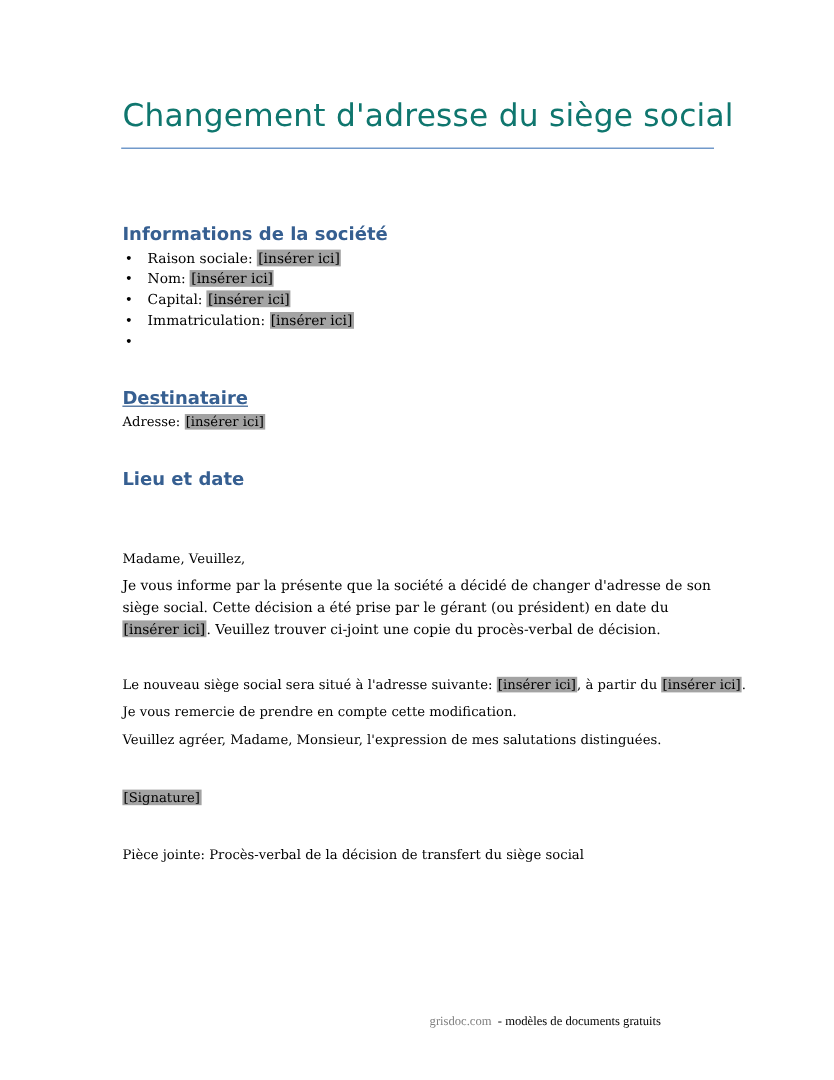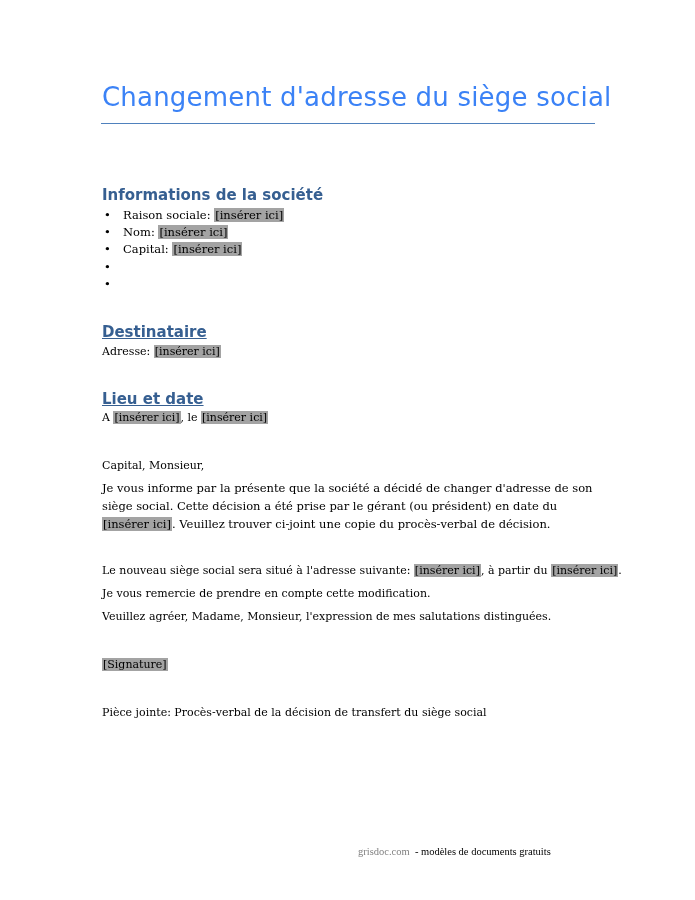--- a/index.html
+++ b/index.html
@@ -1,18 +1,18 @@
 <!DOCTYPE html>
 <html><head>
   <meta charset="utf-8">
   <style>
     html, body { margin: 0; padding: 0; background: #ffffff; }
     body { width: 695px; height: 900px; position: relative; overflow: hidden; font-family: "DejaVu Serif", "Liberation Serif", serif; color: #000; }
     .page { position: absolute; left: 0; top: 0; width: 695px; height: 900px; }
-    .title { position: absolute; left: 102px; top: 82px; font-family: "DejaVu Sans", "Liberation Sans", sans-serif; font-size: 26px; color: #3b82f6; letter-spacing: 0.2px; white-space: nowrap; }
+    .title { position: absolute; left: 102px; top: 82px; font-family: "DejaVu Sans", "Liberation Sans", sans-serif; font-size: 26px; color: #0f766e; letter-spacing: 0.2px; white-space: nowrap; }
     .title-rule { position: absolute; left: 101px; top: 123px; width: 494px; height: 1px; background: #4f81bd; }
     .h2 { position: absolute; left: 102px; font-family: "DejaVu Sans", "Liberation Sans", sans-serif; font-weight: bold; font-size: 15px; color: #365f91; white-space: nowrap; }
     .line { position: absolute; left: 102px; font-size: 11px; white-space: nowrap; line-height: 17px; }
     .bul { position: absolute; left: 104px; font-size: 11.5px; line-height: 17px; }
     .bul-text { position: absolute; left: 123px; font-size: 11.5px; white-space: nowrap; line-height: 17px; }
     .hl { background: #a3a3a3; padding: 0 1px; }
     .para { position: absolute; left: 102px; width: 495px; font-size: 11.5px; line-height: 18px; text-align: left; }
     .footer { position: absolute; left: 358px; top: 846px; font-family: Liberation Serif, serif; font-size: 10.5px; white-space: nowrap; }
     .footer .site { color: #808080; }
     .footer .rest { color: #000; }
@@ -30,30 +30,30 @@
   <div class="bul" style="top:207px;">•</div>
   <div class="bul-text" style="top:207px;"><span>Raison sociale: </span><span class="hl">[insérer ici]</span></div>
 
   <div class="bul" style="top:224px;">•</div>
   <div class="bul-text" style="top:224px;"><span>Nom: </span><span class="hl">[insérer ici]</span></div>
 
   <div class="bul" style="top:241px;">•</div>
   <div class="bul-text" style="top:241px;"><span>Capital: </span><span class="hl">[insérer ici]</span></div>
 
   <div class="bul" style="top:259px;">•</div>
+  <div class="bul-text" style="top:259px;"><span>Immatriculation: </span><span class="hl">[insérer ici]</span></div>
 
   <div class="bul" style="top:276px;">•</div>
 
   <div class="h2" style="top:323px;text-decoration:underline;">Destinataire</div>
   <div class="line" style="top:343px;"><span>Adresse: </span><span class="hl">[insérer ici]</span></div>
 
-  <div class="h2" style="top:390px;text-decoration:underline;">Lieu et date</div>
-  <div class="line" style="top:409px;"><span>A </span><span class="hl">[insérer ici]</span><span>, le </span><span class="hl">[insérer ici]</span></div>
+  <div class="h2" style="top:390px;">Lieu et date</div>
 
-  <div class="line" style="top:457px;">Capital, Monsieur,</div>
+  <div class="line" style="top:457px;">Madame, Veuillez,</div>
 
   <div class="para" style="top:479px;"><span>Je vous informe par la présente que la société a décidé de changer d'adresse de son siège social. Cette décision a été prise par le gérant (ou président) en date du </span><span class="hl">[insérer ici]</span><span>. Veuillez trouver ci-joint une copie du procès-verbal de décision.</span></div>
 
   <div class="line" style="top:585px;">Je vous remercie de prendre en compte cette modification.</div>
 
   <div class="line" style="top:562px;"><span>Le nouveau siège social sera situé à l'adresse suivante: </span><span class="hl">[insérer ici]</span><span>, à partir du </span><span class="hl">[insérer ici]</span><span>.</span></div>
 
   <div class="line" style="top:608px;">Veuillez agréer, Madame, Monsieur, l'expression de mes salutations distinguées.</div>
 
   <div class="line" style="top:656px;"><span class="hl">[Signature]</span></div>

